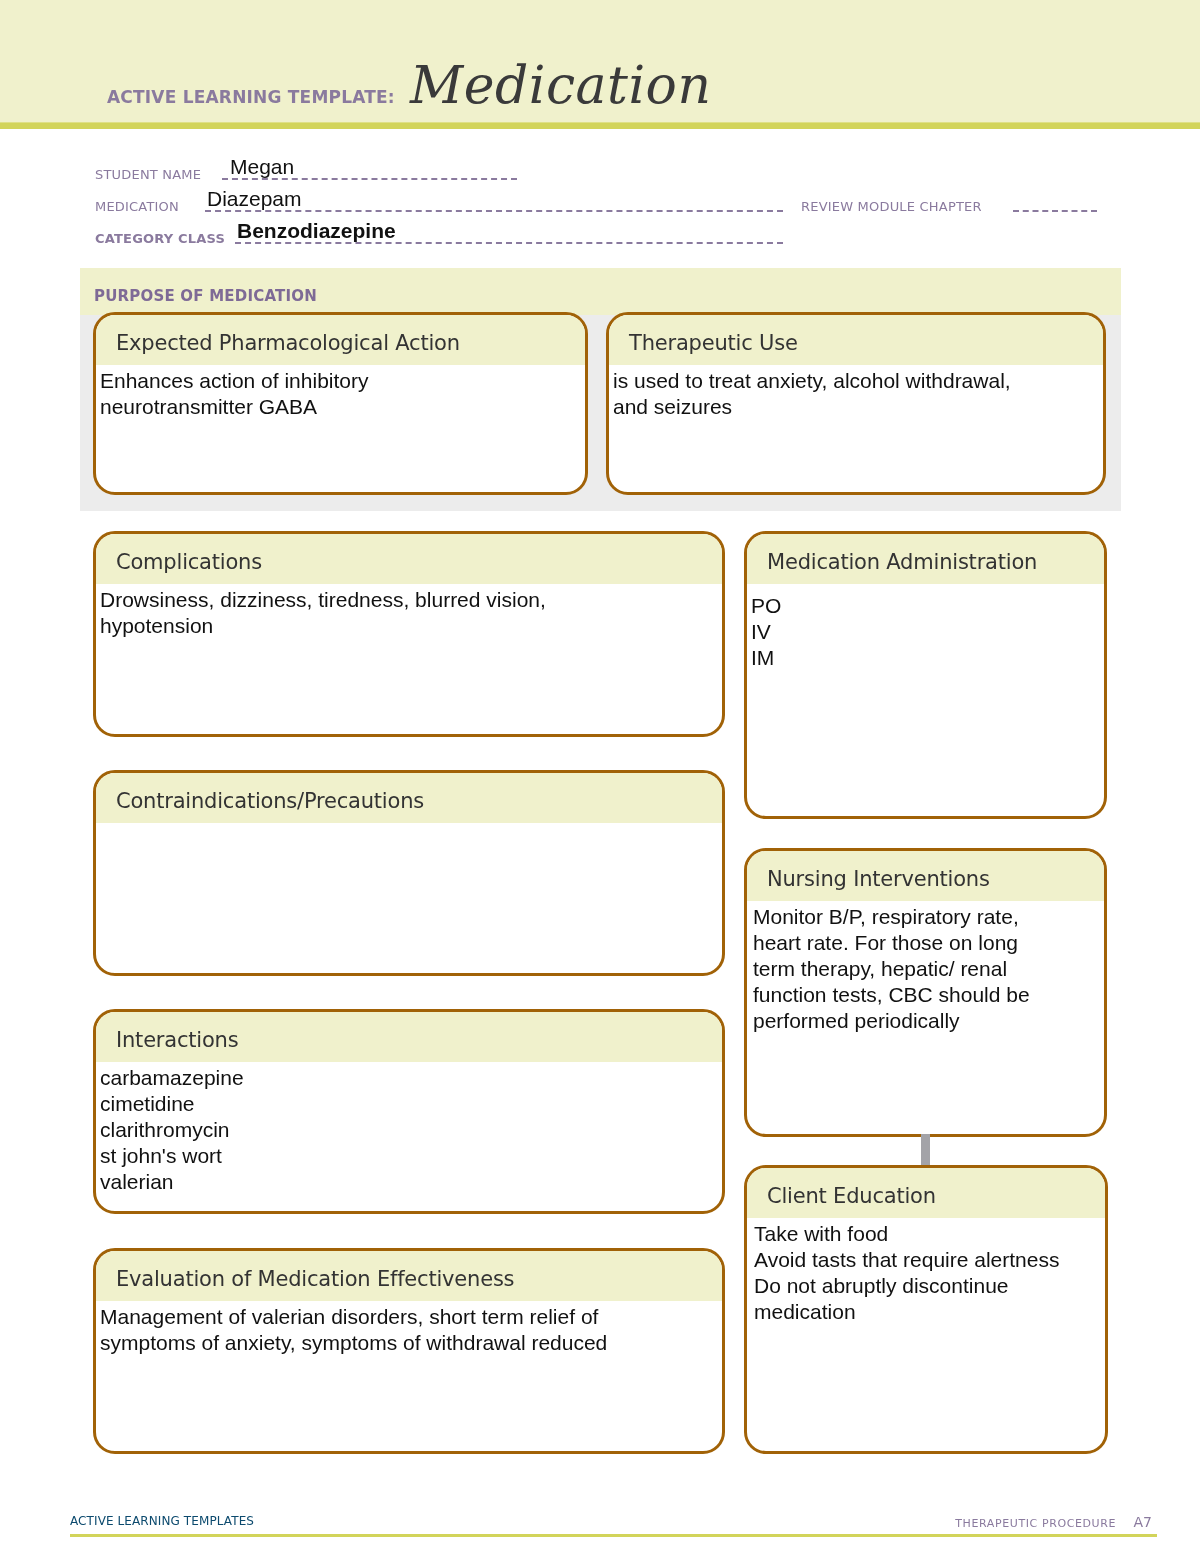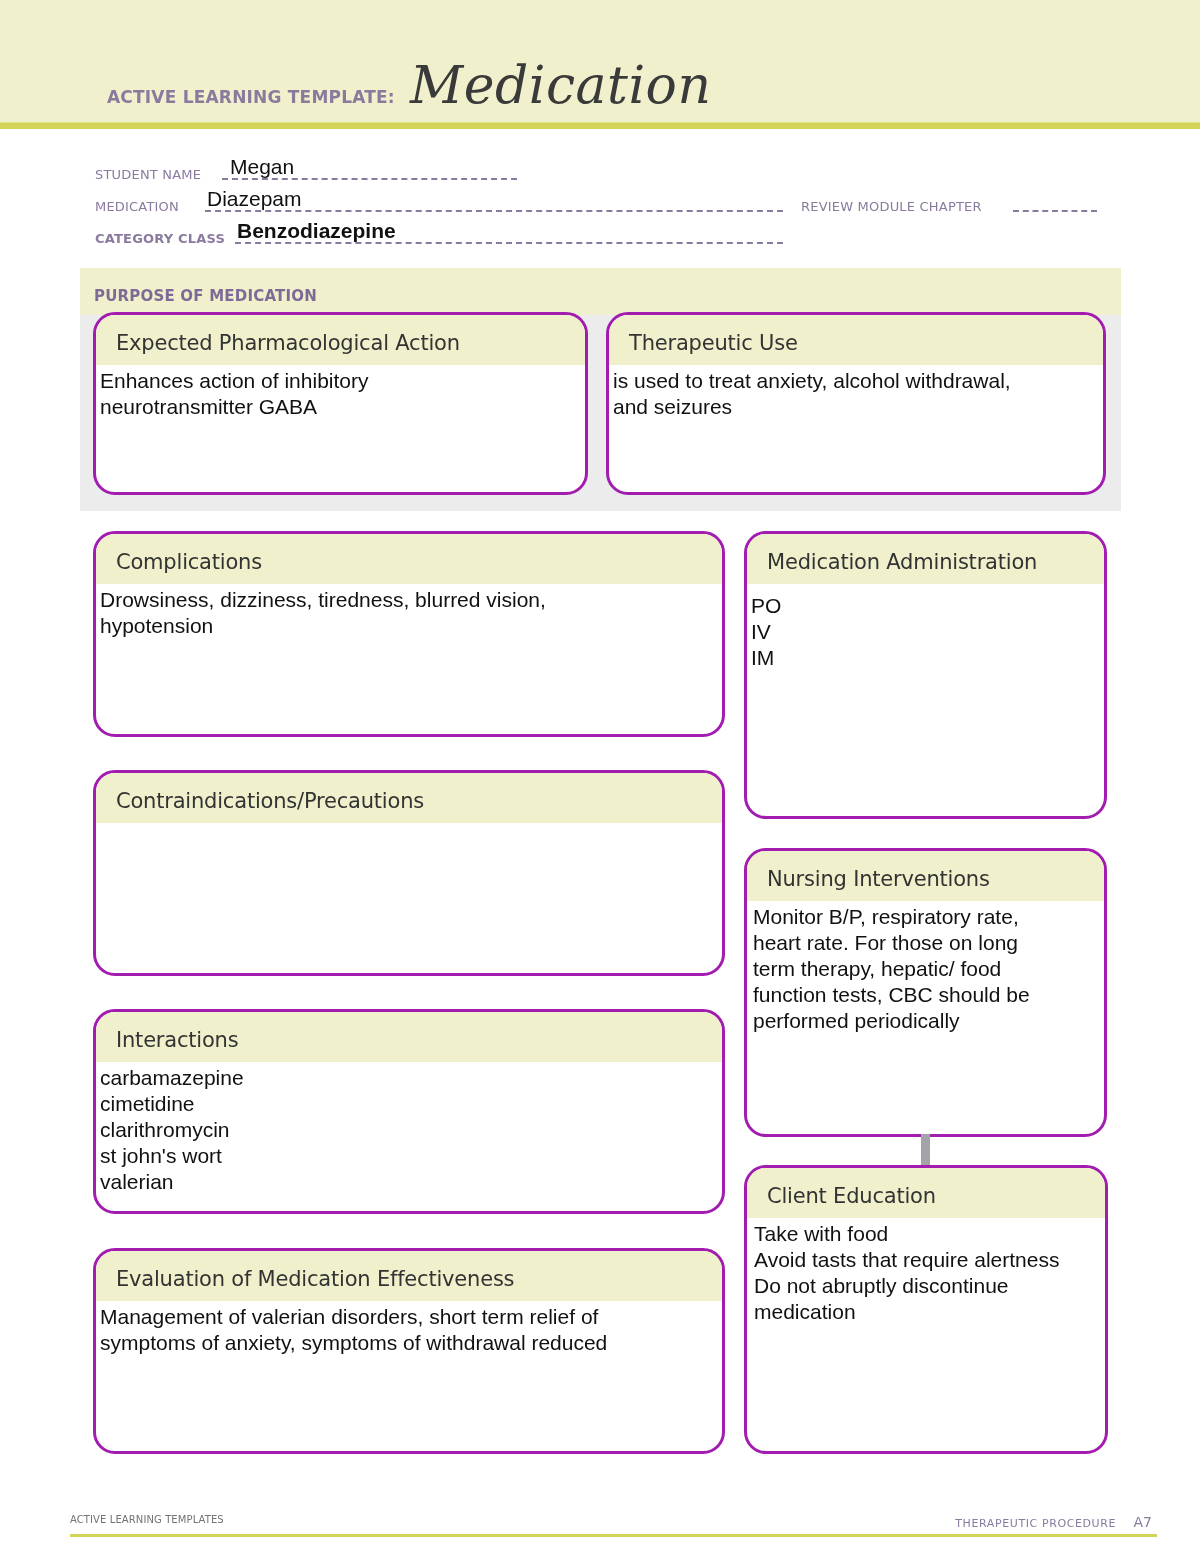--- a/index.html
+++ b/index.html
@@ -50,21 +50,21 @@
       position: absolute; left: 0; top: 0; width: 1041px; height: 47px;
       background: #f0f1cc;
     }
     .purpose-title {
       position: absolute; left: 14px; top: 19px;
       font-family: "DejaVu Sans", sans-serif; font-weight: bold;
       font-size: 15px; color: #7e6a96; letter-spacing: 0.2px;
     }
     .box {
       position: absolute; background: #ffffff;
-      border: 3px solid #a21caf; border-radius: 22px; overflow: hidden;
+      border: 3px solid #a16207; border-radius: 22px; overflow: hidden;
       box-sizing: border-box;
     }
     .box-head {
       height: 50px; background: #f0f1cc; position: relative;
     }
     .box-title {
       position: absolute; left: 20px; top: 16px;
       font-family: "DejaVu Sans", sans-serif;
       font-size: 21px; color: #333; letter-spacing: -0.2px; white-space: nowrap;
     }
@@ -74,21 +74,21 @@
       font-size: 21px; line-height: 26px; color: #111;
     }
     .box-body .line { display: block; white-space: nowrap; }
     .connector {
       position: absolute; left: 921px; top: 1134px; width: 9px; height: 32px;
       background: #a3a3a8;
     }
     .footer-left {
       position: absolute; left: 70px; top: 1514px;
       font-family: "DejaVu Sans", sans-serif;
-      font-size: 10px; color: #737373; letter-spacing: 0.1px;
+      font-size: 12px; color: #0c4a6e; letter-spacing: 0.1px;
     }
     .footer-right {
       position: absolute; right: 84px; top: 1517px;
       font-family: "DejaVu Sans", sans-serif;
       font-size: 11px; color: #8a7a9e; letter-spacing: 0.6px;
     }
     .footer-page {
       position: absolute; right: 48px; top: 1514px;
       font-family: "DejaVu Sans", sans-serif;
       font-size: 14px; color: #8a7a9e;
@@ -206,21 +206,21 @@
   </div>
 </div>
 
 <div class="box" style="left:744px; top:848px; width:363px; height:289px;">
   <div class="box-head">
     <span class="box-title">Nursing Interventions</span>
   </div>
   <div class="box-body" style="padding-left:6px;">
     <span class="line">Monitor B/P, respiratory rate,</span>
     <span class="line">heart rate. For those on long</span>
-    <span class="line">term therapy, hepatic/ food</span>
+    <span class="line">term therapy, hepatic/ renal</span>
     <span class="line">function tests, CBC should be</span>
     <span class="line">performed periodically</span>
   </div>
 </div>
 
 <div class="connector"></div>
 
 <div class="box" style="left:744px; top:1165px; width:364px; height:289px;">
   <div class="box-head">
     <span class="box-title">Client Education</span>

